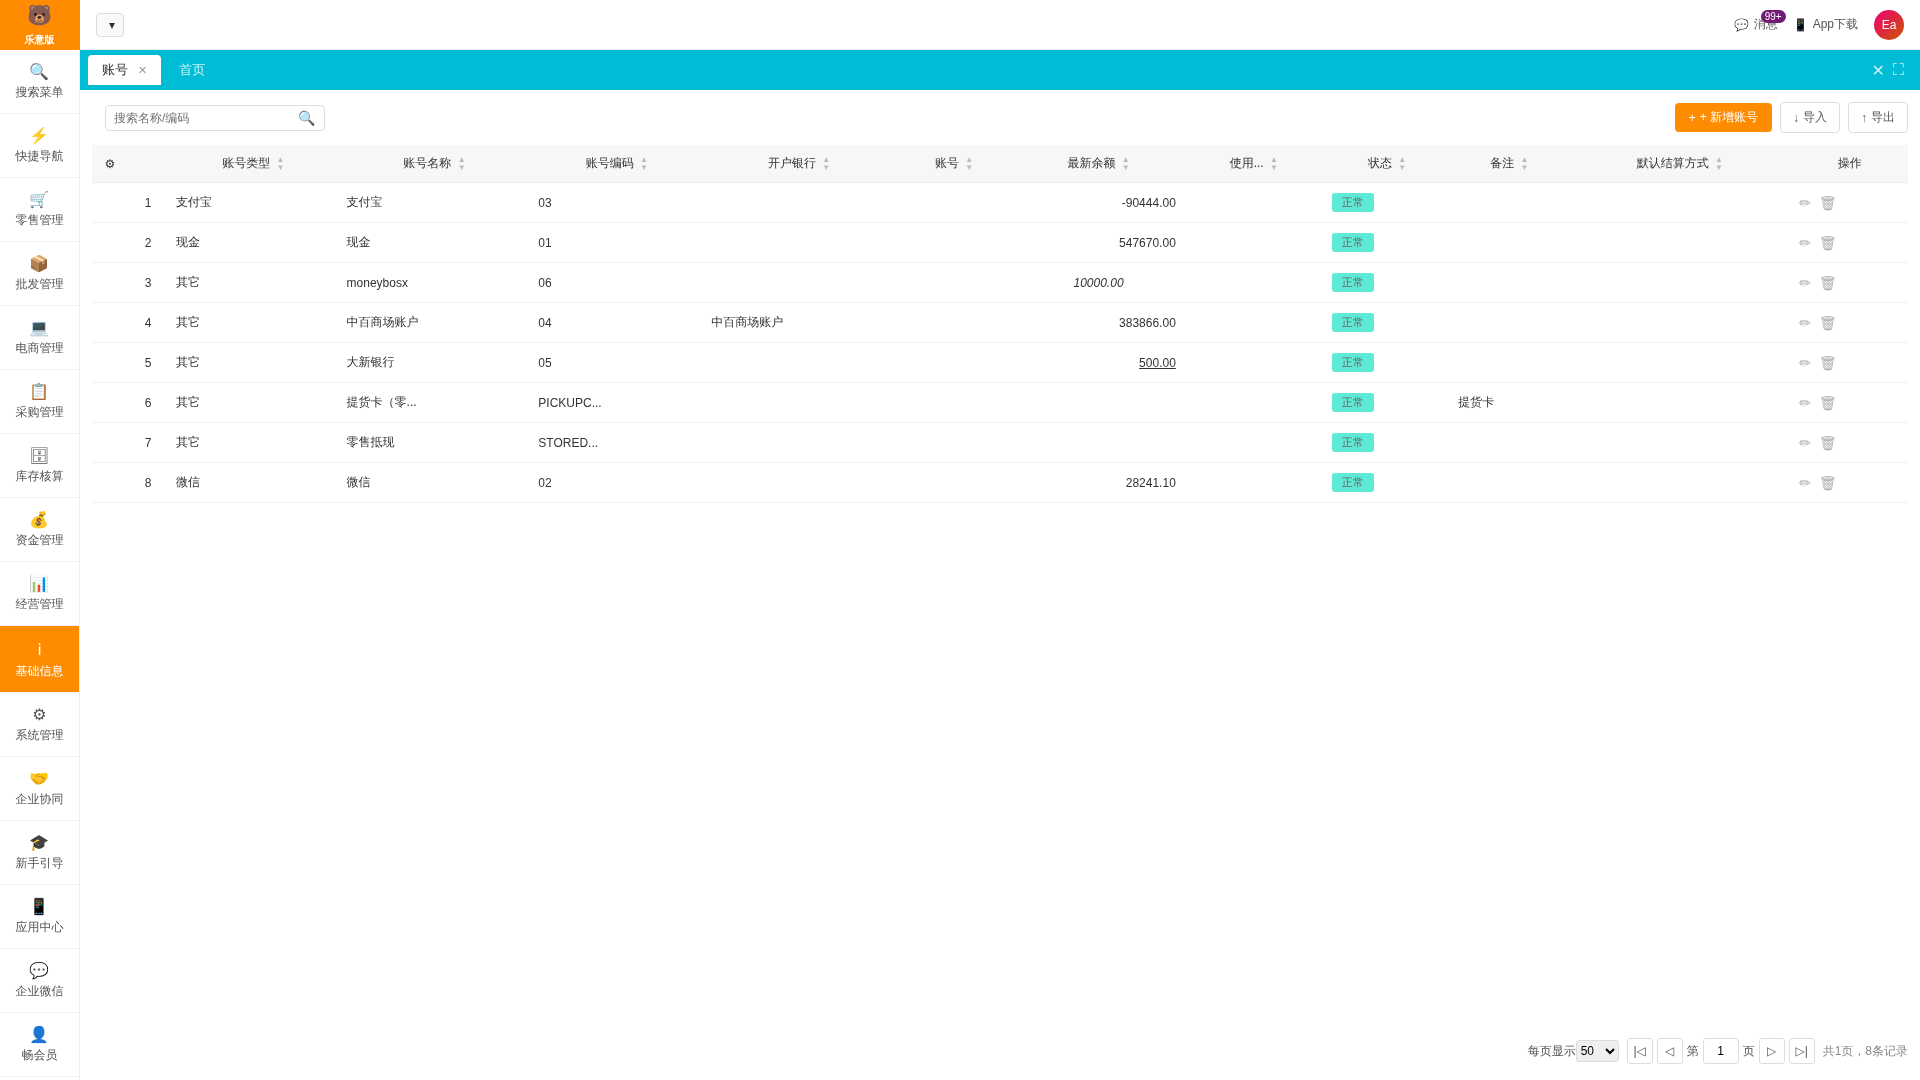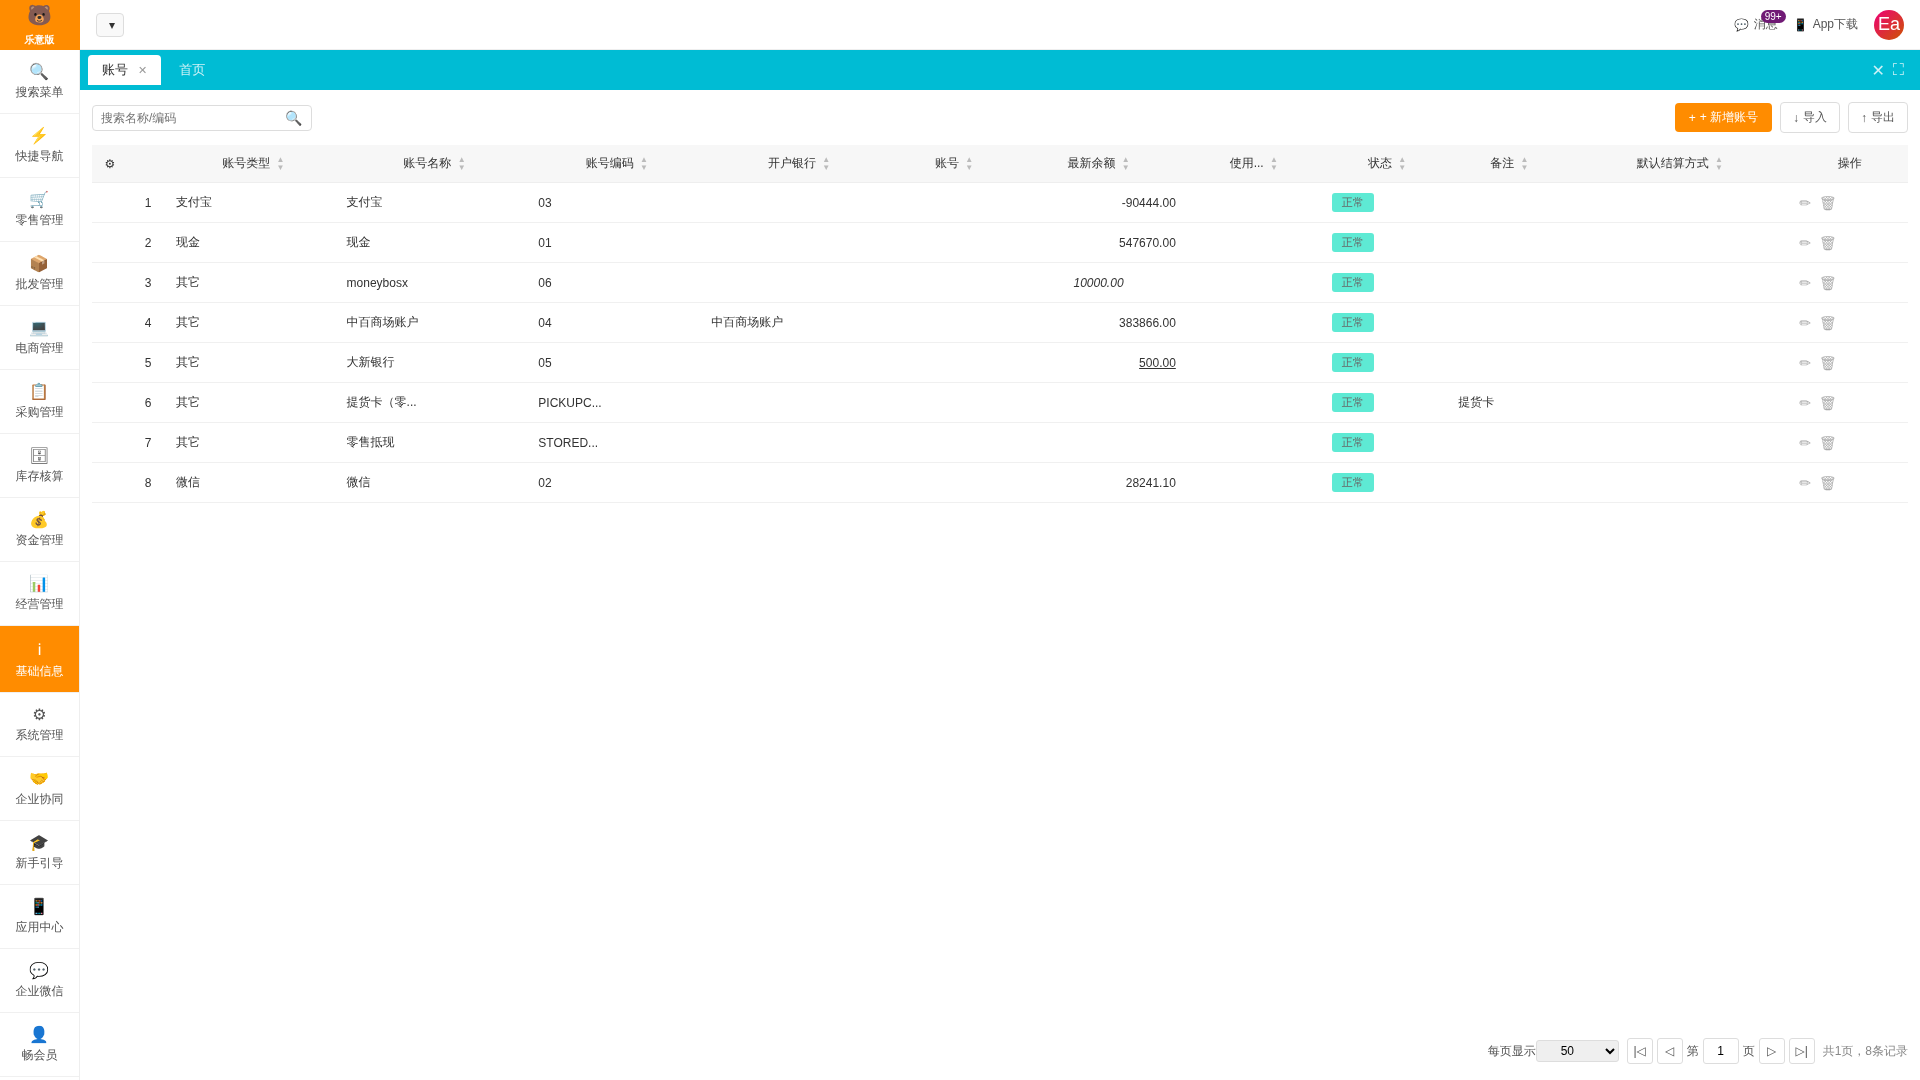--- a/index.html
+++ b/index.html
@@ -34,21 +34,21 @@
     .tab.active { background: #fff; color: #333; border-radius: 4px 4px 0 0; }
     .tab-close { font-size: 11px; color: #999; cursor: pointer; margin-left: 4px; }
     .tab-actions { margin-left: auto; display: flex; align-items: center; gap: 8px; }
     .tab-action-btn { color: #fff; cursor: pointer; font-size: 16px; opacity: 0.8; }
 
     
     .content { flex: 1; background: #fff; display: flex; flex-direction: column; overflow: hidden; padding: 12px; }
 
     
     .toolbar { display: flex; align-items: center; justify-content: space-between; margin-bottom: 12px; }
-    .search-box { display: flex; align-items: center; border: 1px solid #ddd; border-radius: 4px; padding: 4px 8px; gap: 6px; width: 220px; }
+    .search-box { display: flex; align-items: center; border: 1px solid #ddd; border-radius: 4px; padding: 4px 8px; gap: 6px; width: 220px; margin-left: 13px; }
     .search-box input { border: none; outline: none; font-size: 12px; width: 100%; color: #333; }
     .search-icon { color: #aaa; font-size: 14px; }
     .toolbar-right { display: flex; align-items: center; gap: 8px; }
     .btn-add { background: #ff8c00; color: #fff; border: none; border-radius: 4px; padding: 6px 14px; cursor: pointer; font-size: 12px; display: flex; align-items: center; gap: 4px; }
     .btn-outline { background: #fff; color: #555; border: 1px solid #ddd; border-radius: 4px; padding: 6px 12px; cursor: pointer; font-size: 12px; display: flex; align-items: center; gap: 4px; }
 
     
     .table-wrapper { flex: 1; overflow-y: auto; }
     table { width: 100%; border-collapse: collapse; }
     thead tr { background: #f7f7f7; }
@@ -60,21 +60,21 @@
     .col-num { width: 40px; text-align: center; }
     .col-settings { width: 36px; text-align: center; }
     .status-badge { display: inline-block; padding: 2px 10px; border-radius: 3px; font-size: 11px; background: #f0f0f0; color: #555; }
     .status-normal { background: #5eead4; color: #666; }
     .action-btns { display: flex; gap: 8px; }
     .action-btn { cursor: pointer; color: #aaa; font-size: 14px; }
 
     
     .pagination { display: flex; align-items: center; justify-content: flex-end; padding: 12px 0 4px; gap: 8px; font-size: 12px; color: #555; }
     .page-size-select { display: flex; align-items: center; }
-    .page-size-select select { border: 1px solid #ddd; border-radius: 3px; padding: 2px 20px; font-size: 12px; }
+    .page-size-select select { border: 1px solid #ddd; border-radius: 3px; padding: 2px 0; font-size: 12px; }
     .page-nav { display: flex; align-items: center; gap: 4px; }
     .page-btn { width: 26px; height: 26px; border: 1px solid #ddd; border-radius: 3px; display: flex; align-items: center; justify-content: center; cursor: pointer; background: #fff; color: #555; font-size: 12px; }
     .page-btn:disabled { opacity: 0.4; cursor: default; }
     .page-input { width: 36px; height: 26px; border: 1px solid #ddd; border-radius: 3px; text-align: center; font-size: 12px; }
     .page-total { color: #888; }
   </style>
 </head>
 <body>
 
 <div class="sidebar">
@@ -162,21 +162,21 @@
     <div class="top-header-right">
       <div class="msg-btn">
         <span>💬</span>
         <span>消息</span>
         <span class="badge">99+</span>
       </div>
       <div class="app-btn">
         <span>📱</span>
         <span>App下载</span>
       </div>
-      <div class="avatar" style="background: linear-gradient(135deg, #e07, #c50); display:flex; align-items:center; justify-content:center; color:#fff; font-size:18px;text-align:center;">
+      <div class="avatar" style="background: linear-gradient(135deg, #e07, #c50); display:flex; align-items:center; justify-content:center; color:#fff; font-size:12px;text-align:center;">
         Ea
       </div>
     </div>
   </div>
 
   <div class="tab-bar" id="tab-bar">
       <div class="tab active" style="position: relative; z-index: 1;">
         <span>账号</span>
         <span class="tab-close">✕</span>
       </div>

